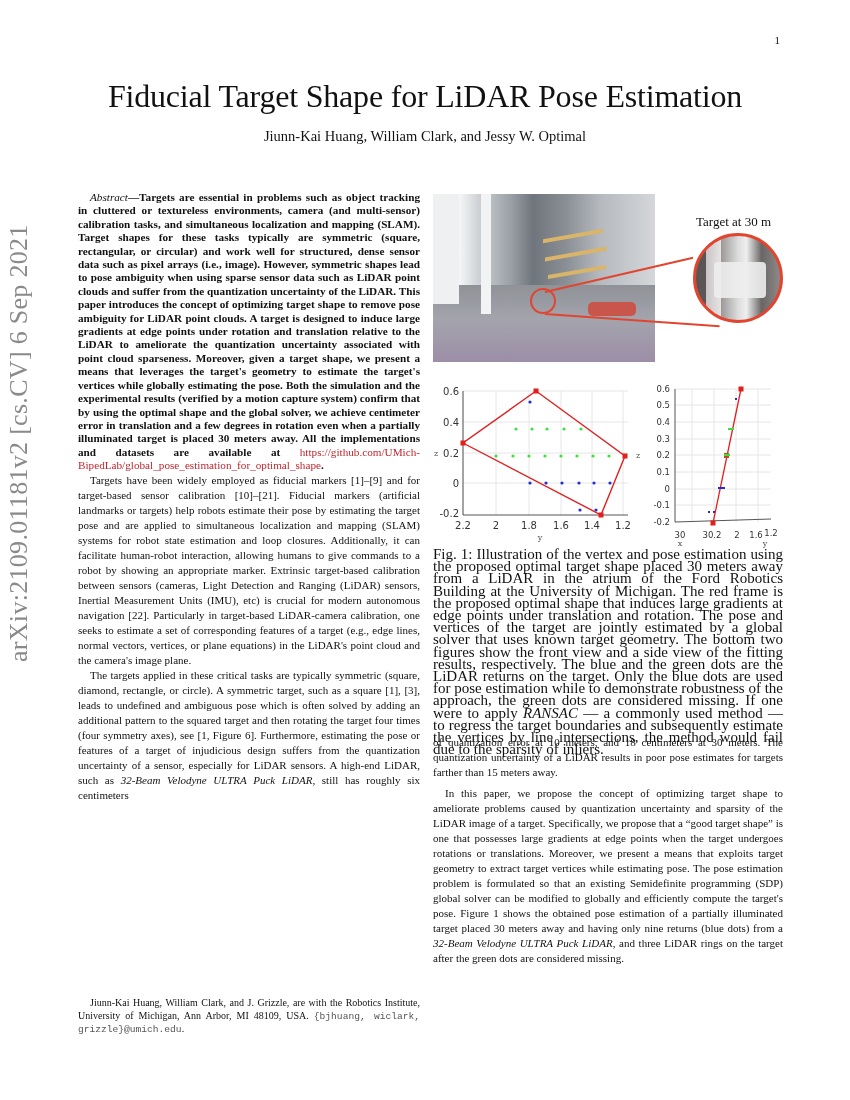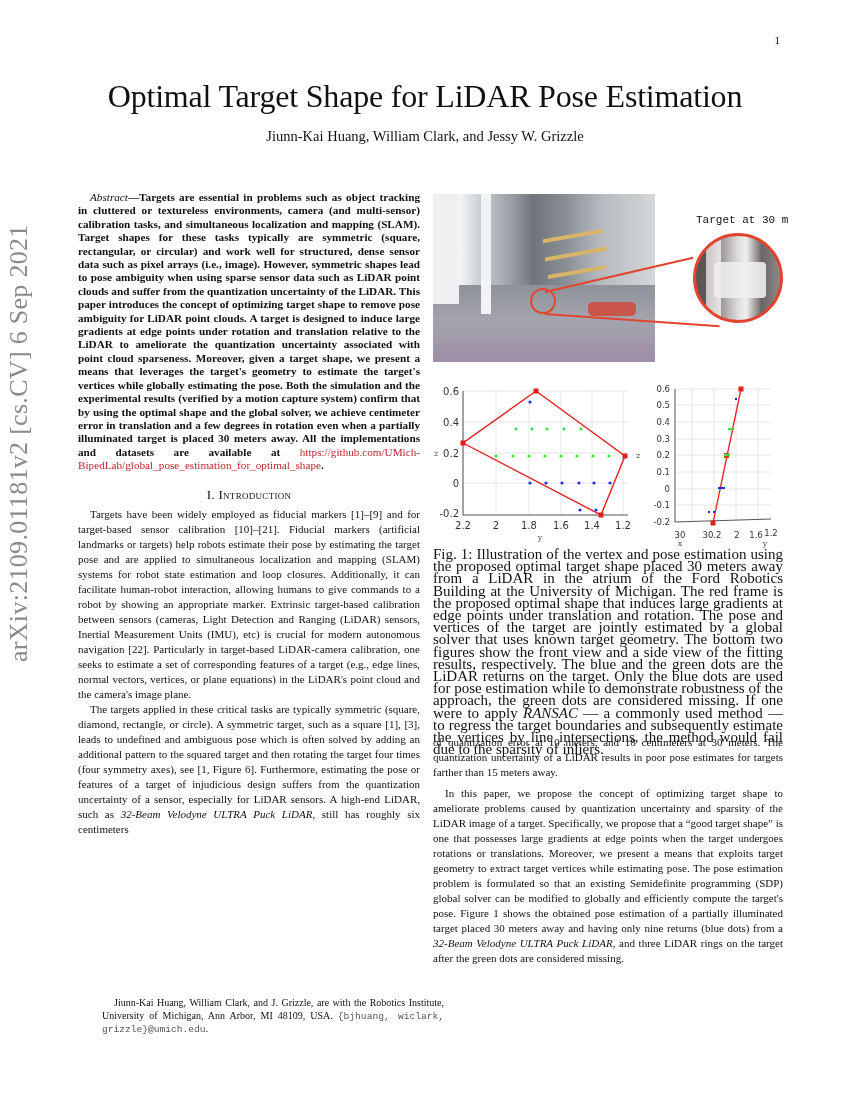--- a/index.html
+++ b/index.html
@@ -19,34 +19,34 @@
   .abstract .lead { font-style: italic; font-weight: normal; }
   .abstract .link { color: #c0272d; font-weight: normal; }
 
   .section-head { text-align: center; font-size: 13px; margin-top: 14px; margin-bottom: 4px; letter-spacing: 0.3px; }
   .section-head .sc { font-variant: small-caps; }
 
   .body-text { font-size: 11px; line-height: 15px; text-align: justify; }
   .body-text p { text-indent: 12px; }
   .body-text em { font-style: italic; }
 
-  .footnote { position: absolute; left: 78px; top: 997px; width: 342px; font-size: 10px; line-height: 12.5px; text-align: justify; text-indent: 12px; margin-left: 24px; }
+  .footnote { position: absolute; left: 78px; top: 997px; width: 342px; font-size: 10px; line-height: 12.5px; text-align: justify; text-indent: 12px; }
   .footnote .mono { font-family: "Liberation Mono", "DejaVu Sans Mono", monospace; color: #555; font-size: 9.6px; }
 
   
   .photo { position: absolute; left: 433px; top: 194px; width: 222px; height: 168px; overflow: hidden;
     background:
       linear-gradient(180deg, rgba(255,255,255,0) 55%, rgba(120,110,130,0.25) 100%),
       linear-gradient(90deg, #e8eaee 0%, #f4f5f6 12%, #c8ccd0 22%, #9aa0a6 35%, #6f757c 45%, #8a8f95 60%, #b5b9be 75%, #d5d7da 100%); }
   .photo .floor { position: absolute; left: 0; bottom: 0; width: 100%; height: 46%; background: linear-gradient(180deg, #8f9297 0%, #a4a4ad 45%, #9c8ea6 100%); }
   .photo .pillar { position: absolute; background: #f2f3f4; }
   .photo .balcony { position: absolute; height: 4px; background: #d9b56a; transform: skewY(-10deg); }
   .photo .sofa { position: absolute; background: #c8564b; border-radius: 5px; }
   .photo .circle-small { position: absolute; border: 2px solid #e2452f; border-radius: 50%; }
-  .zoom-label { position: absolute; left: 696px; top: 214px; font-family: Liberation Mono, monospace; font-size: 11px; color: #111; }
+  .zoom-label { position: absolute; left: 696px; top: 214px; font-family: Liberation Serif, serif; font-size: 13px; color: #111; }
   .zoom-circle { position: absolute; left: 693px; top: 233px; width: 90px; height: 90px; border-radius: 50%; border: 3px solid #e2452f; overflow: hidden;
     background:
       linear-gradient(90deg, #5a5656 0%, #5a5656 12%, #c9c5c6 12%, #e8e4e4 30%, #9c9898 30%, #dcdcdc 50%, #efefef 60%, #6a6666 78%, #8d8989 100%); }
   .zoom-circle .blob { position: absolute; left: 18px; top: 26px; width: 52px; height: 36px; background: #ededed; border-radius: 4px; opacity: 0.9; }
   .zoom-line { position: absolute; height: 2px; background: #e2452f; transform-origin: 0 50%; }
 
   
   .plot { position: absolute; font-family: "DejaVu Sans", "Liberation Sans", sans-serif; color: #ec4899; }
   .plot svg { overflow: visible; }
   .tick-label { font-size: 10px; fill: #333; font-family: "DejaVu Sans", sans-serif; }
@@ -54,32 +54,28 @@
 
   .caption { font-size: 15px; line-height: 12.2px; text-align: justify; }
   .caption em { font-style: italic; }
 </style>
 </head>
 <body>
 
 <div class="page-number">1</div>
 <div class="arxiv-stamp">arXiv:2109.01181v2  [cs.CV]  6 Sep 2021</div>
 
-<h1 class="title">Optimal Target Shape for LiDAR Pose Estimation</h1>
-<div class="authors">Jiunn-Kai Huang, William Clark, and Jessy W. Grizzle</div>
+<h1 class="title">Fiducial Target Shape for LiDAR Pose Estimation</h1>
+<div class="authors">Jiunn-Kai Huang, William Clark, and Jessy W. Optimal</div>
 
 <div class="col-left">
   <div class="abstract">
     <span class="lead">Abstract</span><span>—Targets are essential in problems such as object tracking in cluttered or textureless environments, camera (and multi-sensor) calibration tasks, and simultaneous localization and mapping (SLAM). Target shapes for these tasks typically are symmetric (square, rectangular, or circular) and work well for structured, dense sensor data such as pixel arrays (i.e., image). However, symmetric shapes lead to pose ambiguity when using sparse sensor data such as LiDAR point clouds and suffer from the quantization uncertainty of the LiDAR. This paper introduces the concept of optimizing target shape to remove pose ambiguity for LiDAR point clouds. A target is designed to induce large gradients at edge points under rotation and translation relative to the LiDAR to ameliorate the quantization uncertainty associated with point cloud sparseness. Moreover, given a target shape, we present a means that leverages the target's geometry to estimate the target's vertices while globally estimating the pose. Both the simulation and the experimental results (verified by a motion capture system) confirm that by using the optimal shape and the global solver, we achieve centimeter error in translation and a few degrees in rotation even when a partially illuminated target is placed 30 meters away. All the implementations and datasets are available at </span><a class="link">https://github.com/UMich-BipedLab/global_pose_estimation_for_optimal_shape</a><span>.</span>
   </div>
 
-  <div class="section-head">
-    <span>I.</span>
-    <span class="sc">Introduction</span>
-  </div>
 
   <div class="body-text">
     <p>Targets have been widely employed as fiducial markers [1]–[9] and for target-based sensor calibration [10]–[21]. Fiducial markers (artificial landmarks or targets) help robots estimate their pose by estimating the target pose and are applied to simultaneous localization and mapping (SLAM) systems for robot state estimation and loop closures. Additionally, it can facilitate human-robot interaction, allowing humans to give commands to a robot by showing an appropriate marker. Extrinsic target-based calibration between sensors (cameras, Light Detection and Ranging (LiDAR) sensors, Inertial Measurement Units (IMU), etc) is crucial for modern autonomous navigation [22]. Particularly in target-based LiDAR-camera calibration, one seeks to estimate a set of corresponding features of a target (e.g., edge lines, normal vectors, vertices, or plane equations) in the LiDAR's point cloud and the camera's image plane.</p>
     <p><span>The targets applied in these critical tasks are typically symmetric (square, diamond, rectangle, or circle). A symmetric target, such as a square [1], [3], leads to undefined and ambiguous pose which is often solved by adding an additional pattern to the squared target and then rotating the target four times (four symmetry axes), see [1, Figure 6]. Furthermore, estimating the pose or features of a target of injudicious design suffers from the quantization uncertainty of a sensor, especially for LiDAR sensors. A high-end LiDAR, such as </span><em>32-Beam Velodyne ULTRA Puck LiDAR</em><span>, still has roughly six centimeters</span></p>
   </div>
 </div>
 
 <div class="footnote">
   <span>Jiunn-Kai Huang, William Clark, and J. Grizzle, are with the Robotics Institute, University of Michigan, Ann Arbor, MI 48109, USA. </span><span class="mono">{bjhuang, wiclark, grizzle}@umich.edu</span><span>.</span>
 </div>

